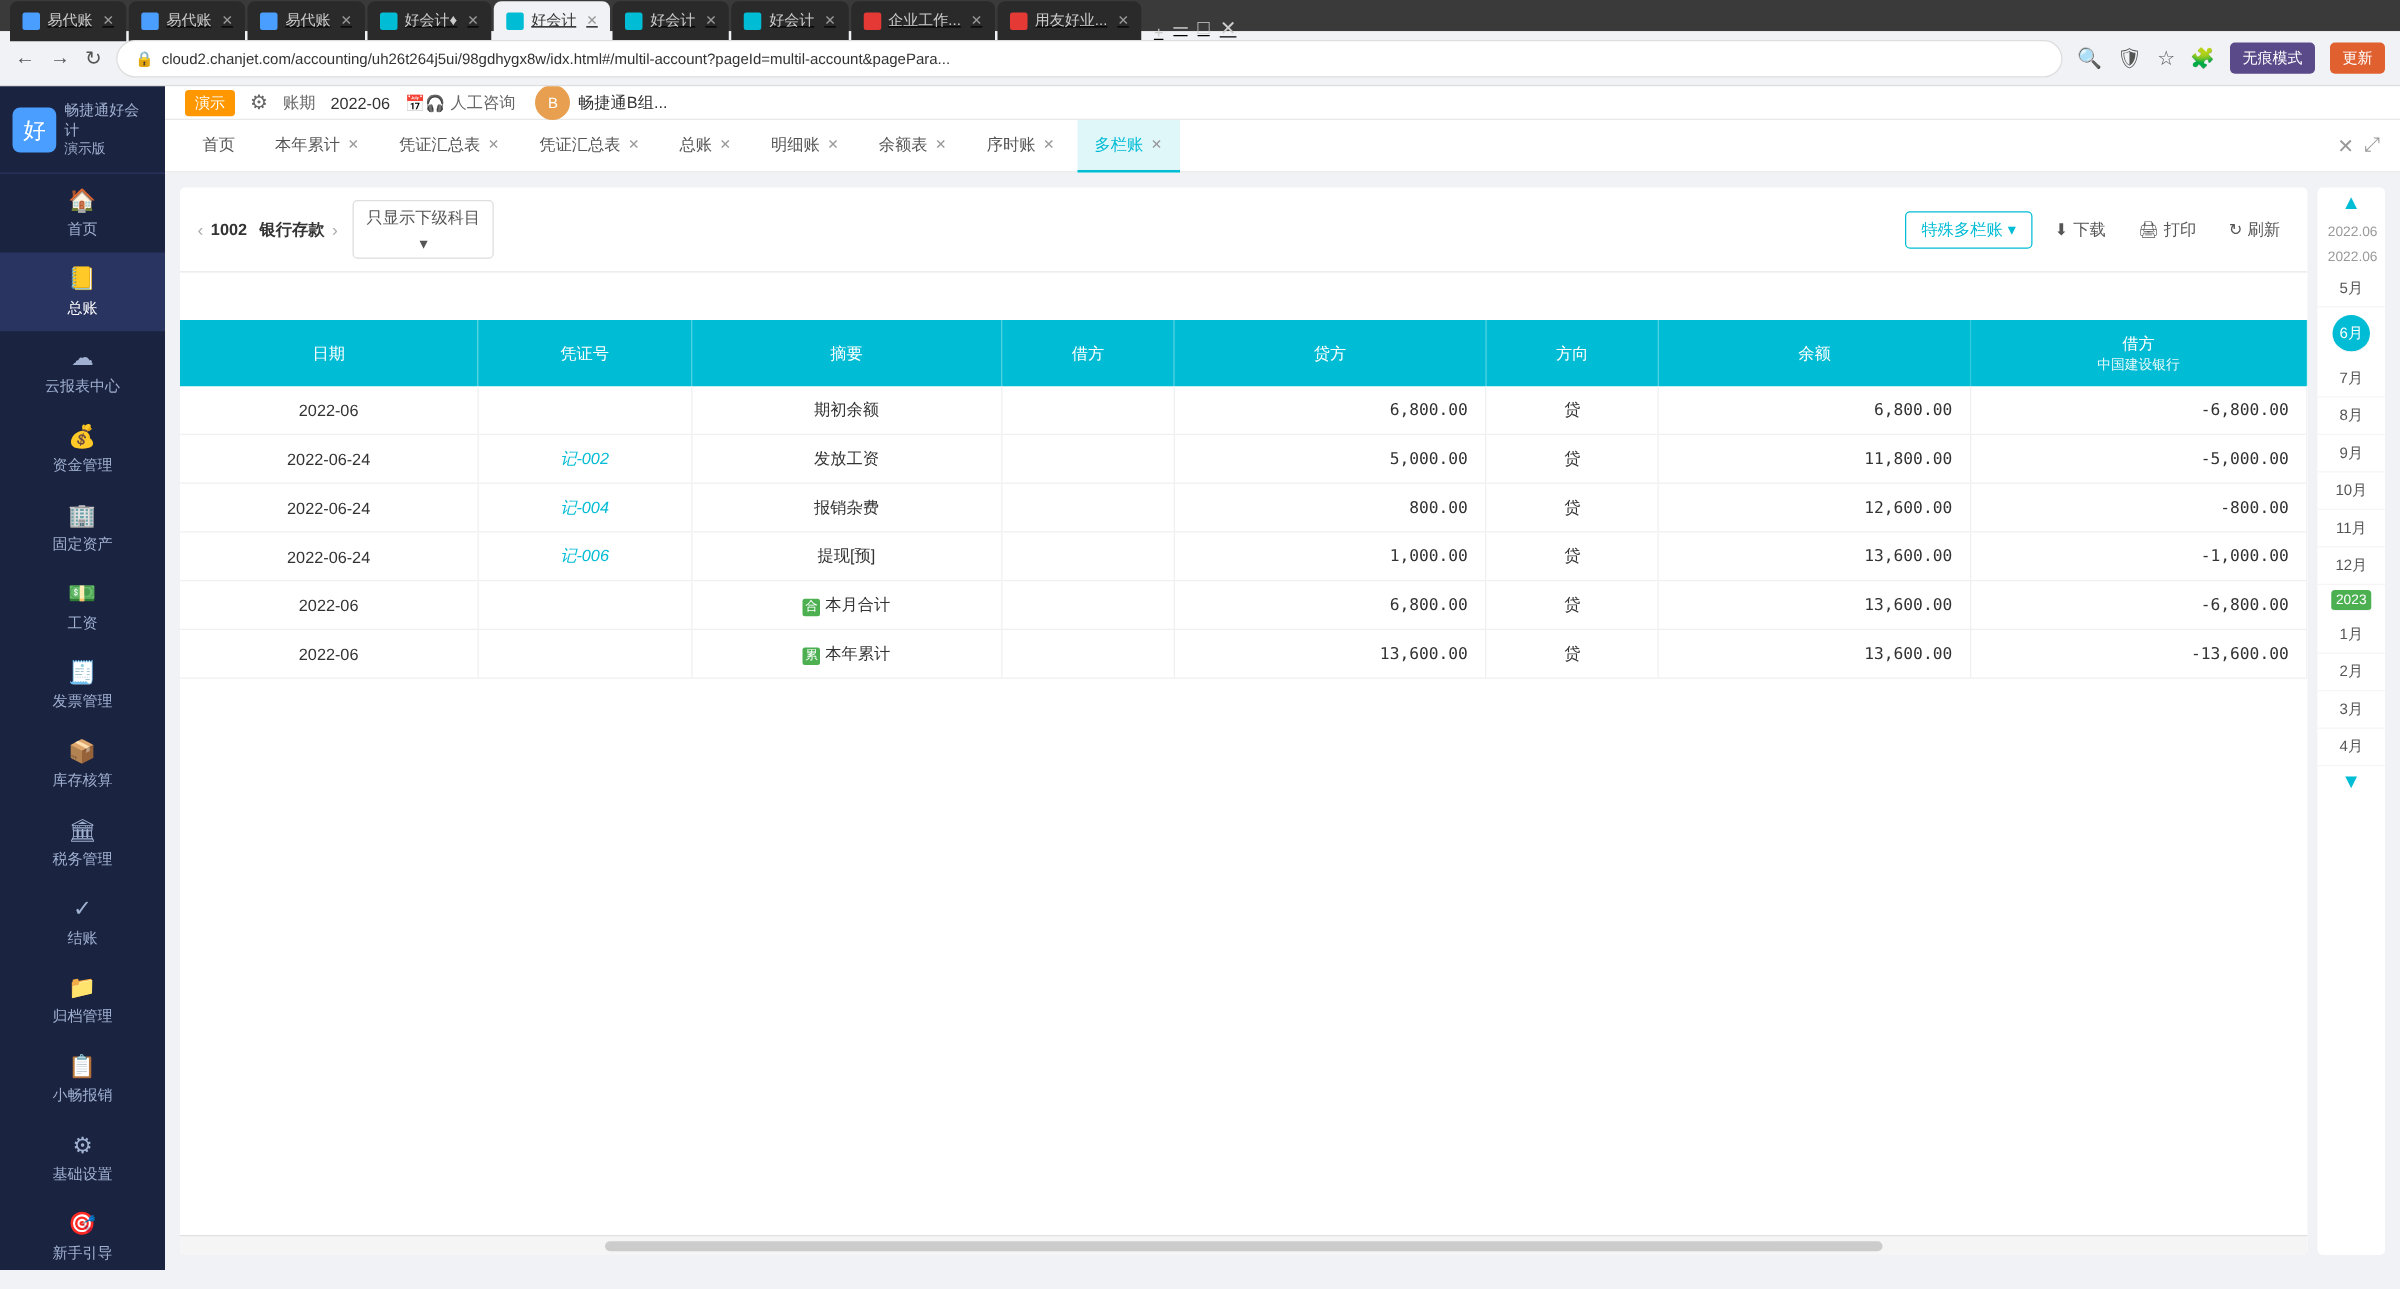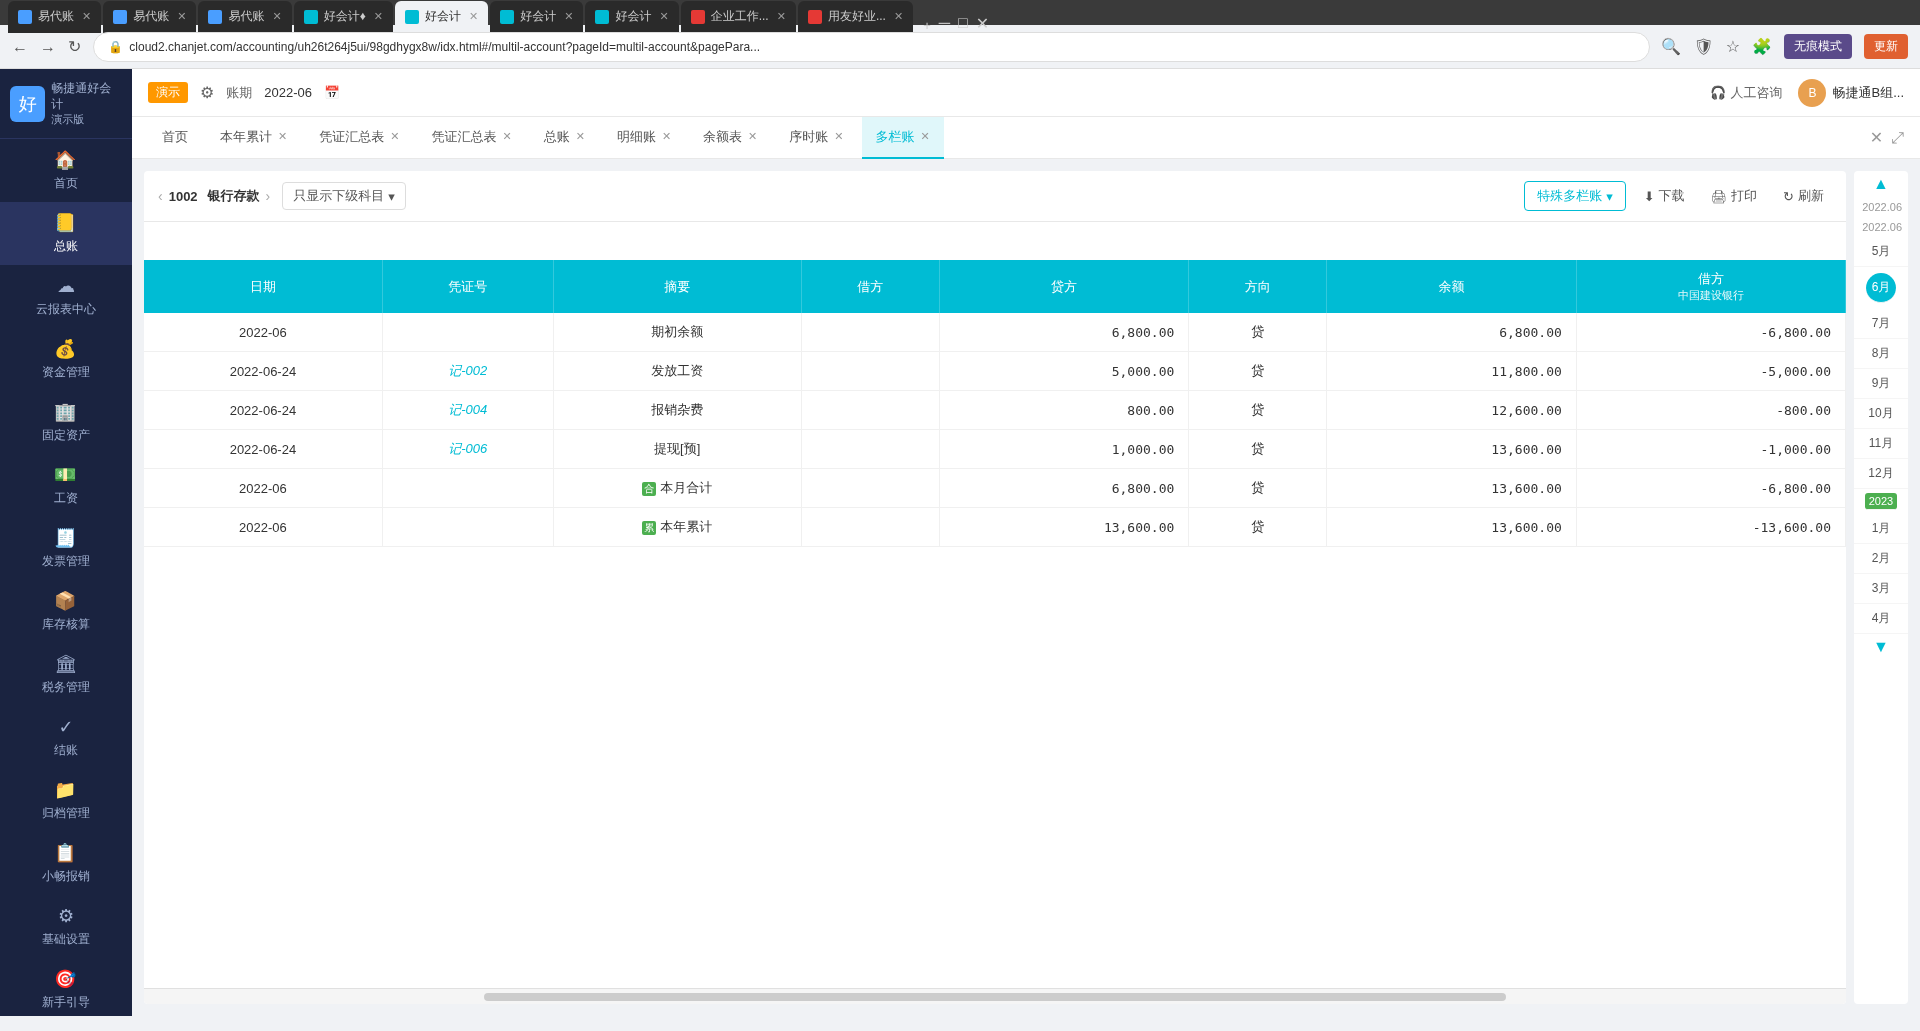--- a/index.html
+++ b/index.html
@@ -1,19 +1,19 @@
 <!DOCTYPE html>
 <html><head>
   <meta charset="utf-8">
   <style>
     * { margin: 0; padding: 0; box-sizing: border-box; }
     body { font-family: 'Microsoft YaHei', Arial, sans-serif; font-size: 13px; background: #f0f2f5; width: 1920px; min-height: 1031px; overflow: hidden; }
 
     
-    .browser-chrome { background: #3a3a3a; height: 25px; display: flex; align-items: center; padding: 0 8px; }
+    .browser-chrome { background: #3a3a3a; height: 25px; display: flex; align-items: center; padding: 0 8px; text-decoration: underline; }
     .tab-bar { display: flex; align-items: flex-end; height: 40px; flex: 1; }
     .tab { display: flex; align-items: center; padding: 0 10px; height: 32px; border-radius: 6px 6px 0 0; font-size: 12px; color: #ccc; background: #2a2a2a; margin-right: 2px; white-space: nowrap; gap: 6px; cursor: pointer; }
     .tab.active { background: #f0f2f5; color: #333; }
     .tab-icon { width: 14px; height: 14px; border-radius: 2px; display: inline-block; }
     .tab-close { color: #999; font-size: 11px; cursor: pointer; margin-left: 2px; }
     .browser-actions { display: flex; align-items: center; gap: 8px; color: #ccc; font-size: 16px; }
 
     
     .address-bar { background: #f0f2f5; height: 44px; display: flex; align-items: center; padding: 0 12px; gap: 12px; border-bottom: 1px solid #ddd; }
     .nav-btn { color: #555; font-size: 16px; cursor: pointer; }
@@ -31,21 +31,21 @@
     .logo-icon { width: 36px; height: 36px; background: #4a9eff; border-radius: 6px; display: flex; align-items: center; justify-content: center; font-size: 18px; color: white; }
     .logo-text { font-size: 12px; color: #a0b0d0; line-height: 1.3; }
     .sidebar-item { display: flex; flex-direction: column; align-items: center; padding: 10px 8px; cursor: pointer; color: #a0b0d0; font-size: 12px; gap: 4px; }
     .sidebar-item.active { background: #2a3460; color: white; }
     .sidebar-item-icon { font-size: 18px; }
 
     
     .main { flex: 1; background: #f0f2f5; display: flex; flex-direction: column; overflow: hidden; }
 
     
-    .top-bar { background: white; border-bottom: 1px solid #e8e8e8; padding: 0 16px; height: 48px; display: flex; align-items: center; justify-content: space-between; }
+    .top-bar { background: white; border-bottom: 1px solid #e8e8e8; padding: 0 16px; height: 27px; display: flex; align-items: center; justify-content: flex-start; }
     .top-bar-left { display: flex; align-items: center; gap: 12px; }
     .demo-badge { background: #ff9800; color: white; border-radius: 3px; padding: 2px 8px; font-size: 12px; }
     .top-bar-settings { color: #666; font-size: 16px; cursor: pointer; }
     .top-bar-right { display: flex; align-items: center; gap: 16px; }
     .consult-btn { display: flex; align-items: center; gap: 4px; color: #666; font-size: 13px; cursor: pointer; }
     .user-info { display: flex; align-items: center; gap: 6px; color: #333; font-size: 13px; }
     .avatar { width: 28px; height: 28px; border-radius: 50%; background: #e8a050; display: flex; align-items: center; justify-content: center; font-size: 12px; color: white; }
 
     
     .tab-nav { background: white; border-bottom: 1px solid #e8e8e8; display: flex; align-items: center; padding: 0 16px; height: 42px; gap: 4px; position: relative; }
@@ -56,21 +56,21 @@
     .tab-nav-icon { color: #999; cursor: pointer; font-size: 16px; }
 
     
     .content { flex: 1; display: flex; overflow: hidden; padding: 12px; gap: 8px; }
     .ledger-main { flex: 1; background: white; border-radius: 4px; overflow: hidden; display: flex; flex-direction: column; }
 
     
     .ledger-toolbar { display: flex; align-items: center; padding: 10px 14px; border-bottom: 1px solid #e8e8e8; gap: 12px; }
     .account-nav { display: flex; align-items: center; gap: 6px; }
     .nav-arrow { color: #aaa; cursor: pointer; font-size: 14px; }
-    .filter-dropdown { display: flex; align-items: center; gap: 4px; border: 1px solid #ddd; border-radius: 4px; padding: 4px 10px; color: #555; font-size: 13px; cursor: pointer; }
+    .filter-dropdown { display: flex; align-items: center; gap: 4px; border: 1px solid #ddd; border-radius: 4px; padding: 4px 10px; color: #555; font-size: 13px; cursor: pointer; flex-direction: column; }
     .ledger-actions { margin-left: auto; display: flex; align-items: center; gap: 10px; }
     .multi-col-btn { border: 1px solid #00bcd4; color: #00bcd4; border-radius: 4px; padding: 5px 12px; font-size: 13px; cursor: pointer; display: flex; align-items: center; gap: 4px; }
     .action-btn { display: flex; align-items: center; gap: 4px; color: #555; font-size: 13px; cursor: pointer; padding: 5px 8px; }
 
     
     .ledger-table { flex: 1; overflow: auto; margin-top: 38px; }
     table { width: 100%; border-collapse: collapse; }
     thead tr { background: #00bcd4; color: white; }
     thead th { padding: 10px 14px; text-align: center; font-weight: 500; font-size: 13px; border-right: 1px solid rgba(255,255,255,0.2); white-space: nowrap; }
     tbody tr { border-bottom: 1px solid #f0f0f0; }

